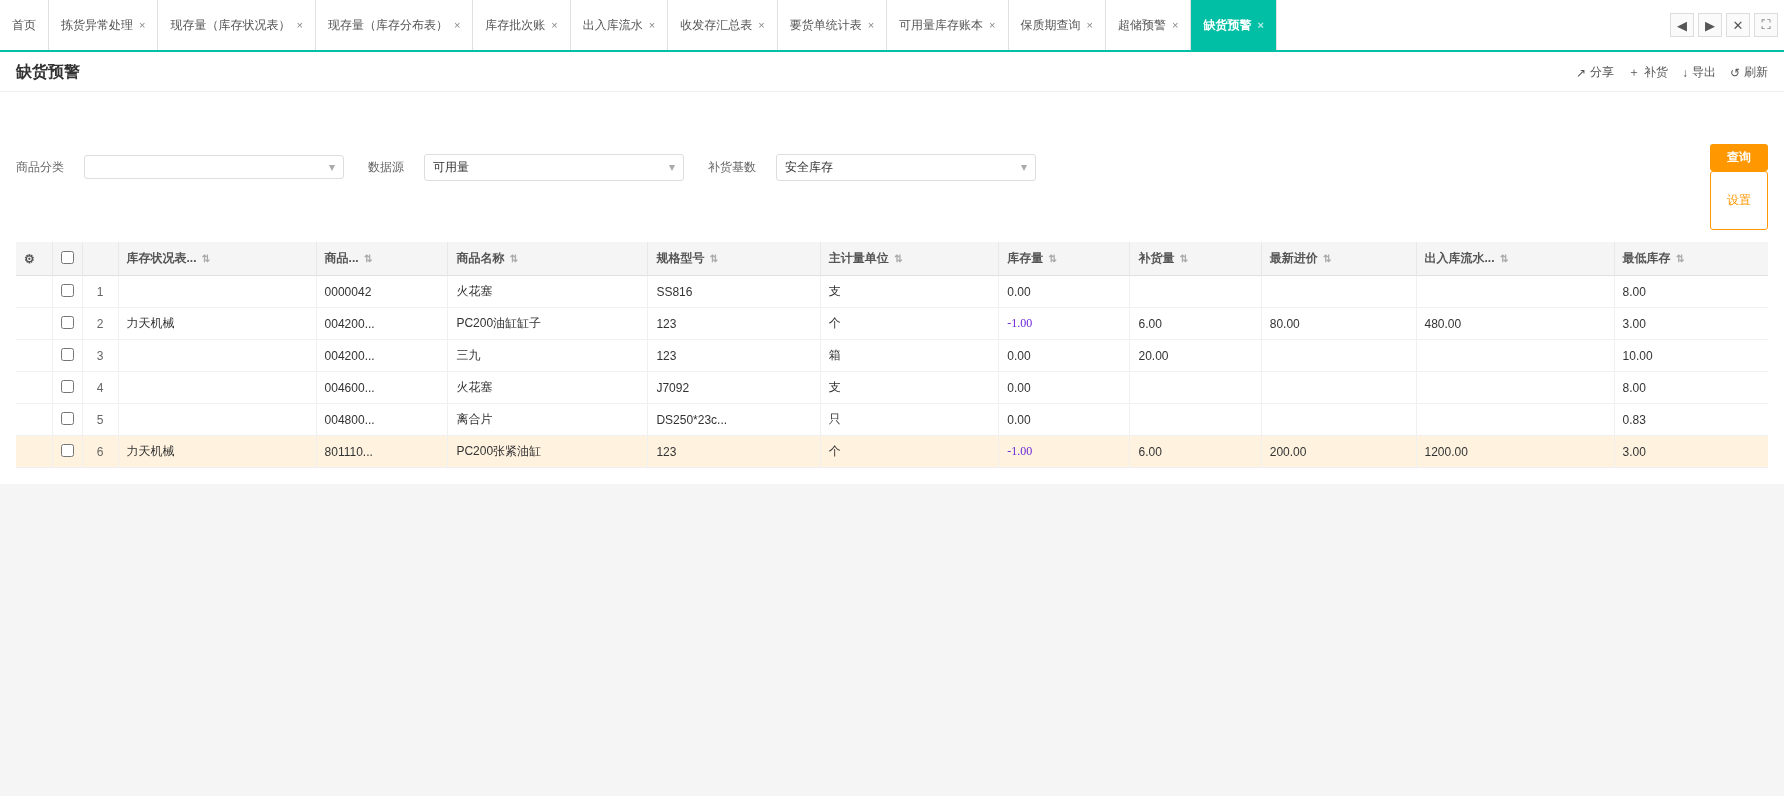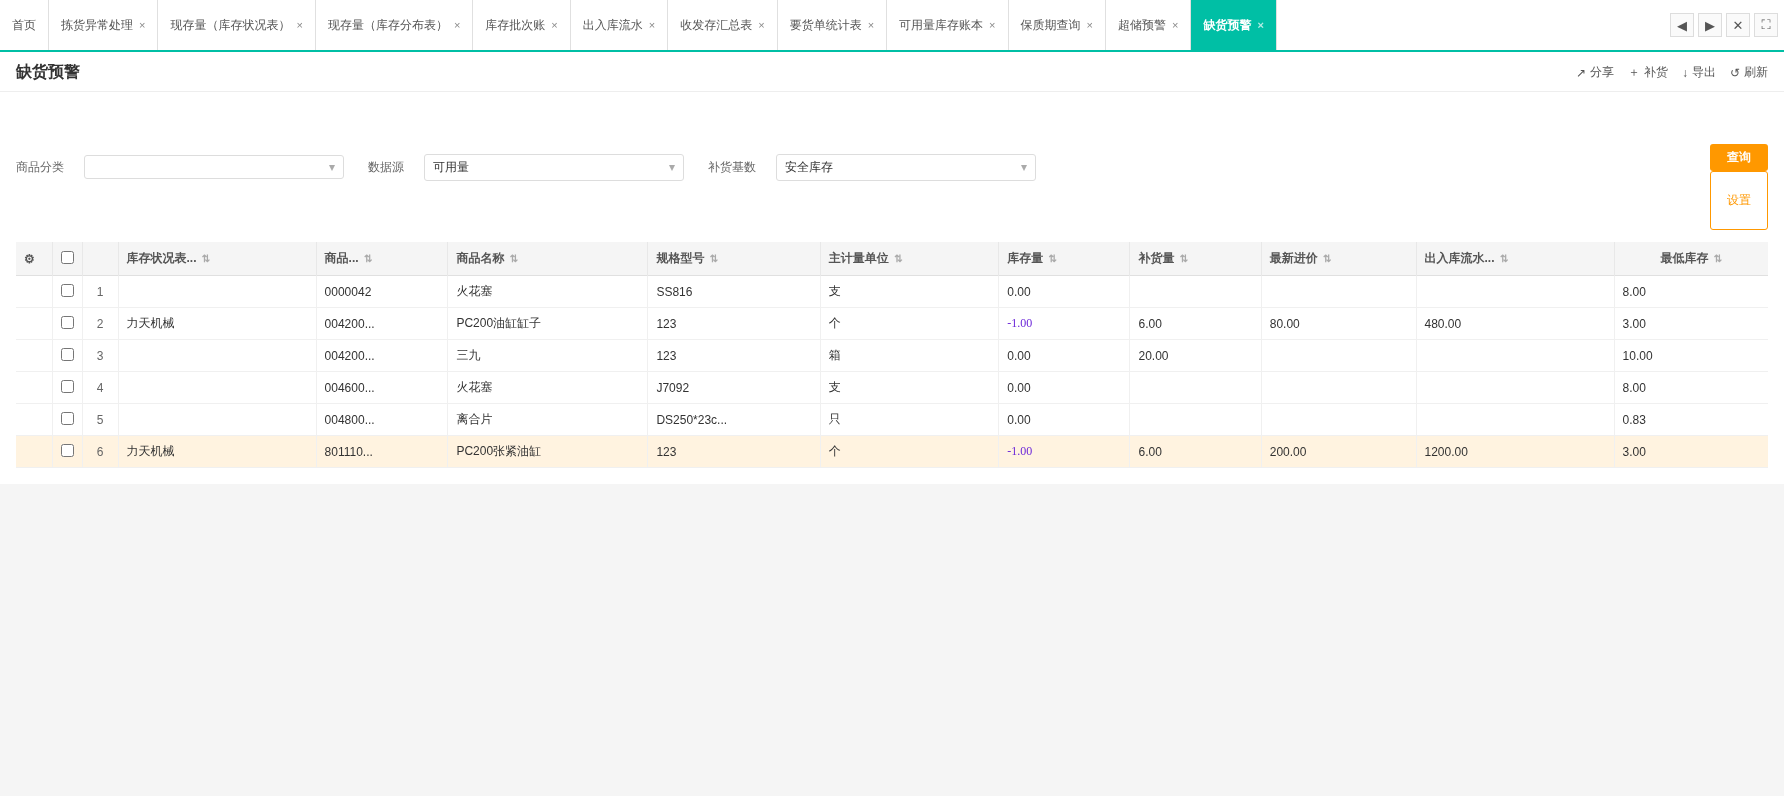--- a/index.html
+++ b/index.html
@@ -166,21 +166,21 @@
       border-bottom: 1px solid #e0e0e0;
     }
     thead th {
       padding: 8px 8px;
       text-align: left;
       color: #555;
       font-weight: bold;
       border-right: 1px solid #e8e8e8;
       white-space: nowrap;
     }
-    thead th:last-child { border-right: none; text-align: center; }
+    thead th:last-child { border-right: none; }
     tbody tr {
       border-bottom: 1px solid #f0f0f0;
     }
     tbody tr.highlighted { background: #fff3e0; }
     tbody td {
       padding: 7px 8px;
       color: #333;
       border-right: 1px solid #f0f0f0;
     }
     tbody td:last-child { border-right: none; }

